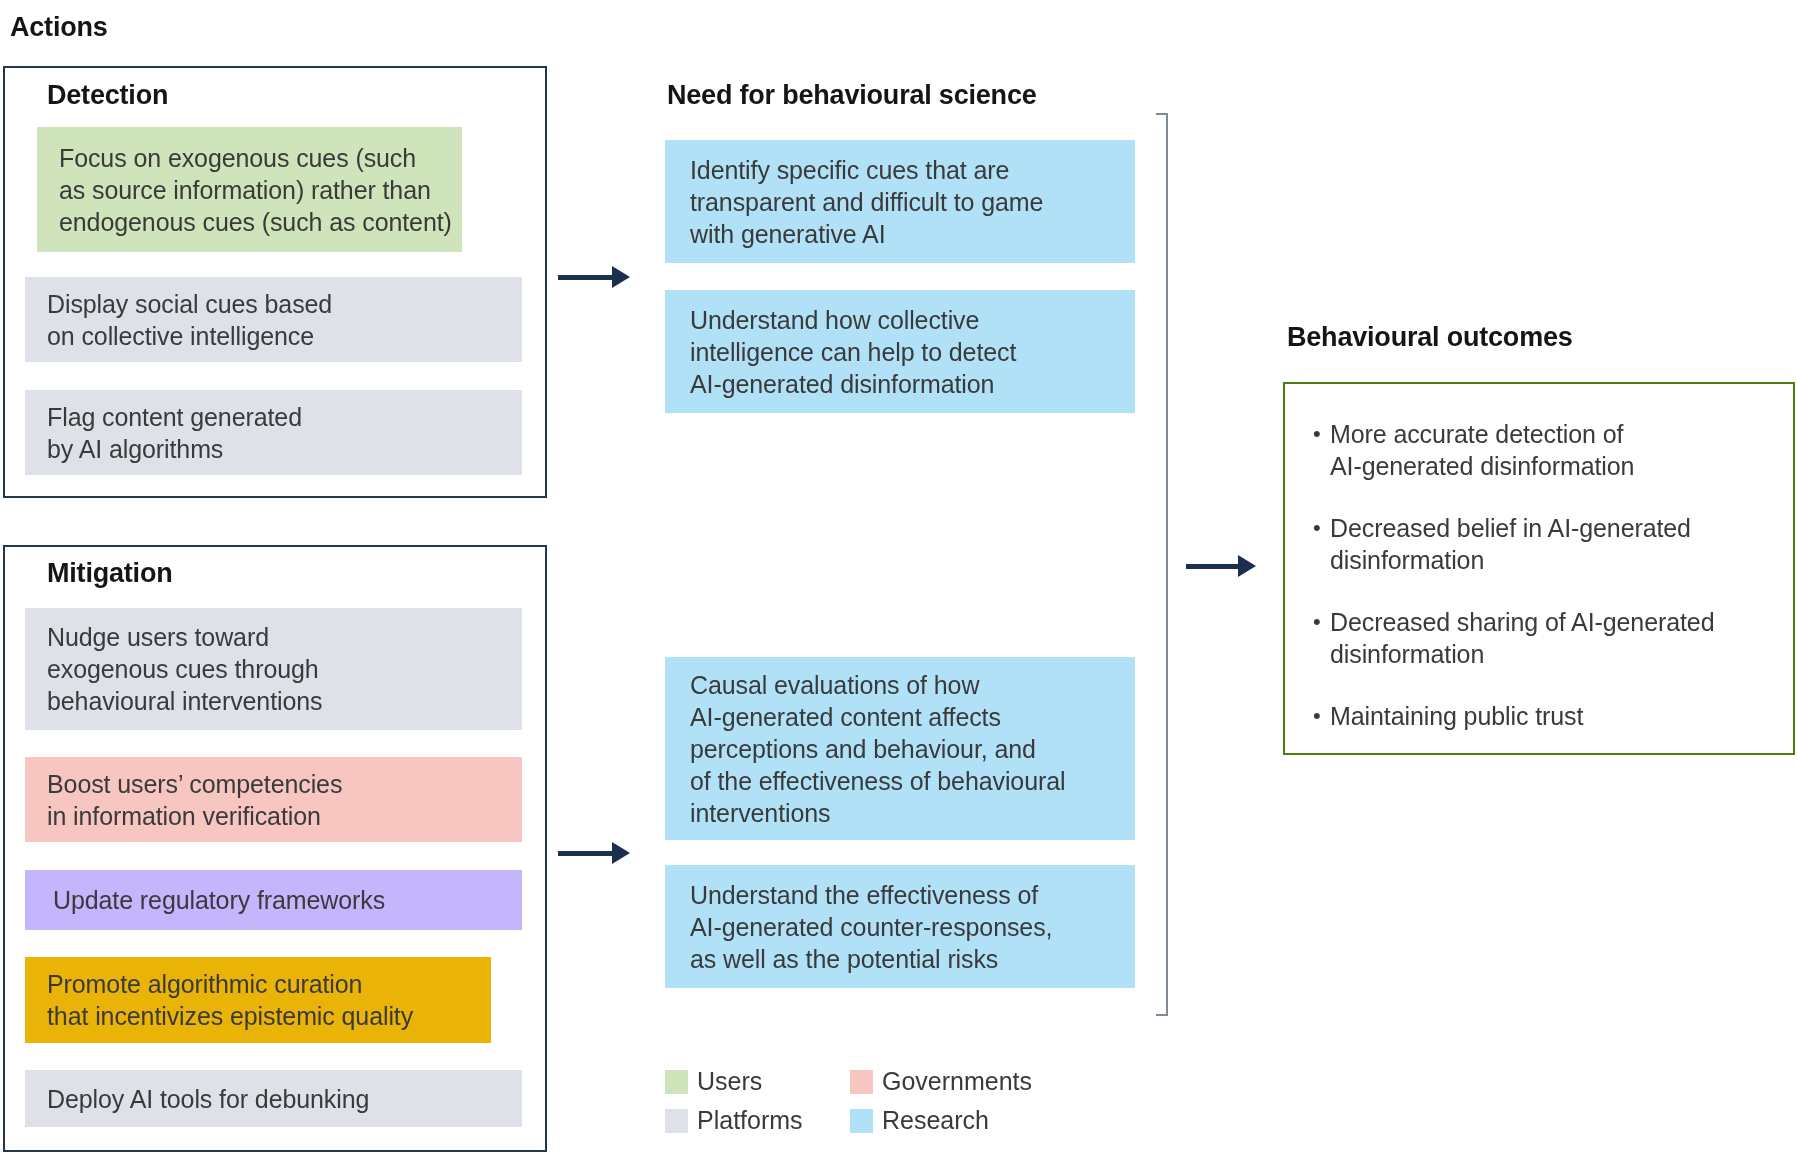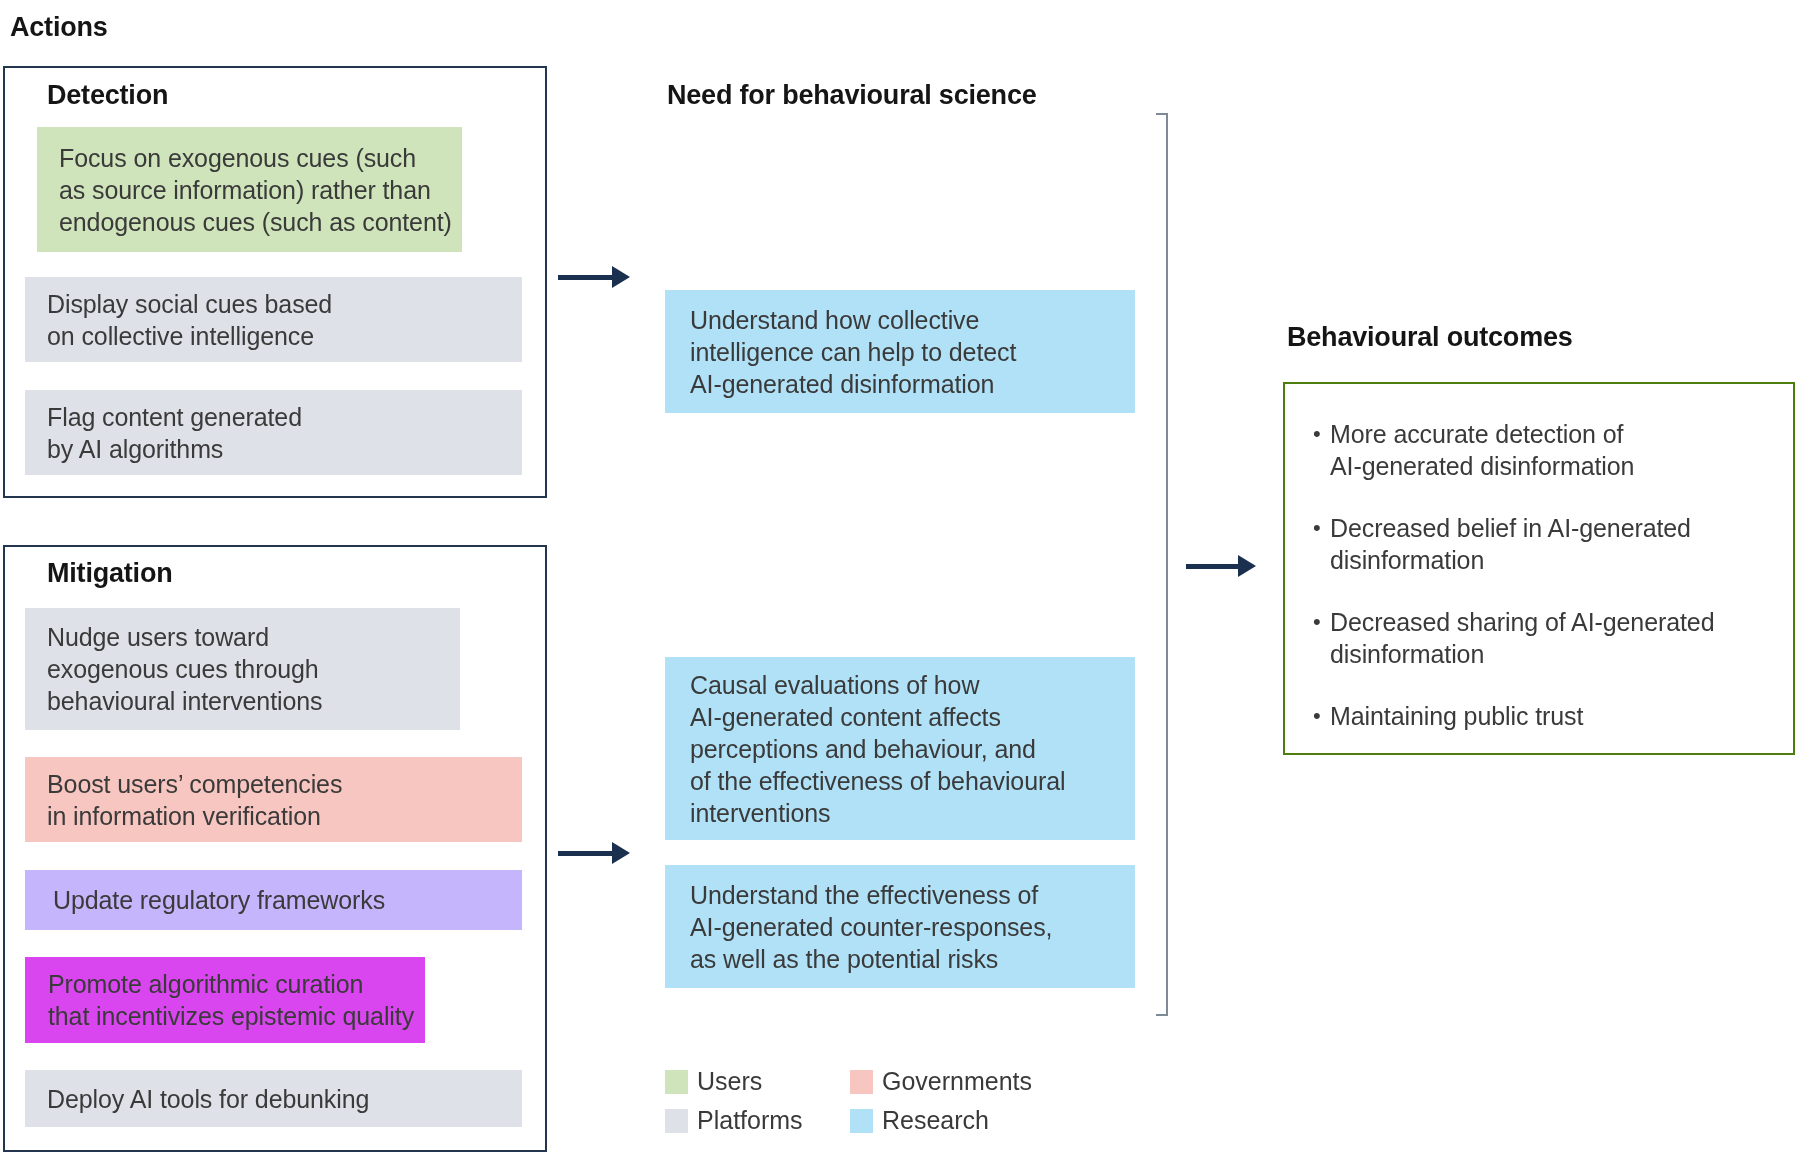--- a/index.html
+++ b/index.html
@@ -111,42 +111,47 @@
 on collective intelligence</div>
   </div>
   <div class="cell" style="left: 25px; top: 390px; width: 497px; height: 85px; background-color: rgb(222, 225, 232);">
     <div class="cell-text">Flag content generated
 by AI algorithms</div>
   </div>
 
   <div class="outer-box" style="left:3px;top:545px;width:544px;height:607px;"></div>
   <div class="group-heading" style="left:47px;top:558px;">Mitigation</div>
 
-  <div class="cell" style="left: 25px; top: 608px; width: 435px; height: 122px; background-color: rgb(222, 225, 232);">
+  <div class="cell" style="left: 25px; top: 608px; width: 497px; height: 122px; background-color: rgb(222, 225, 232);">
     <div class="cell-text">Nudge users toward
 exogenous cues through
 behavioural interventions</div>
   </div>
   <div class="cell" style="left: 25px; top: 757px; width: 497px; height: 85px; background-color: rgb(248, 198, 193);">
     <div class="cell-text">Boost users’ competencies
 in information verification</div>
   </div>
   <div class="cell" style="left: 25px; top: 870px; width: 497px; height: 60px; background-color: #c4b5fd; padding-left: 28px;">
     <div class="cell-text">Update regulatory frameworks</div>
   </div>
-  <div class="cell" style="left: 25px; top: 957px; width: 400px; height: 86px; background-color: #d946ef; justify-content: center;">
+  <div class="cell" style="left: 25px; top: 957px; width: 466px; height: 86px; background-color: #eab308;">
     <div class="cell-text">Promote algorithmic curation
 that incentivizes epistemic quality</div>
   </div>
   <div class="cell" style="left: 25px; top: 1070px; width: 497px; height: 57px; background-color: rgb(222, 225, 232);">
     <div class="cell-text">Deploy AI tools for debunking</div>
   </div>
 
   <div class="abs section-title" style="left:667px;top:80px;">Need for behavioural science</div>
 
+  <div class="blue-box" style="top: 140px; height: 123px; background-color: rgb(176, 225, 247);">
+    <div class="cell-text">Identify specific cues that are
+transparent and difficult to game
+with generative AI</div>
+  </div>
   <div class="blue-box" style="top: 290px; height: 123px; background-color: rgb(176, 225, 247);">
     <div class="cell-text">Understand how collective
 intelligence can help to detect
 AI-generated disinformation</div>
   </div>
   <div class="blue-box" style="top: 657px; height: 183px; background-color: rgb(176, 225, 247);">
     <div class="cell-text">Causal evaluations of how
 AI-generated content affects
 perceptions and behaviour, and
 of the effectiveness of behavioural

